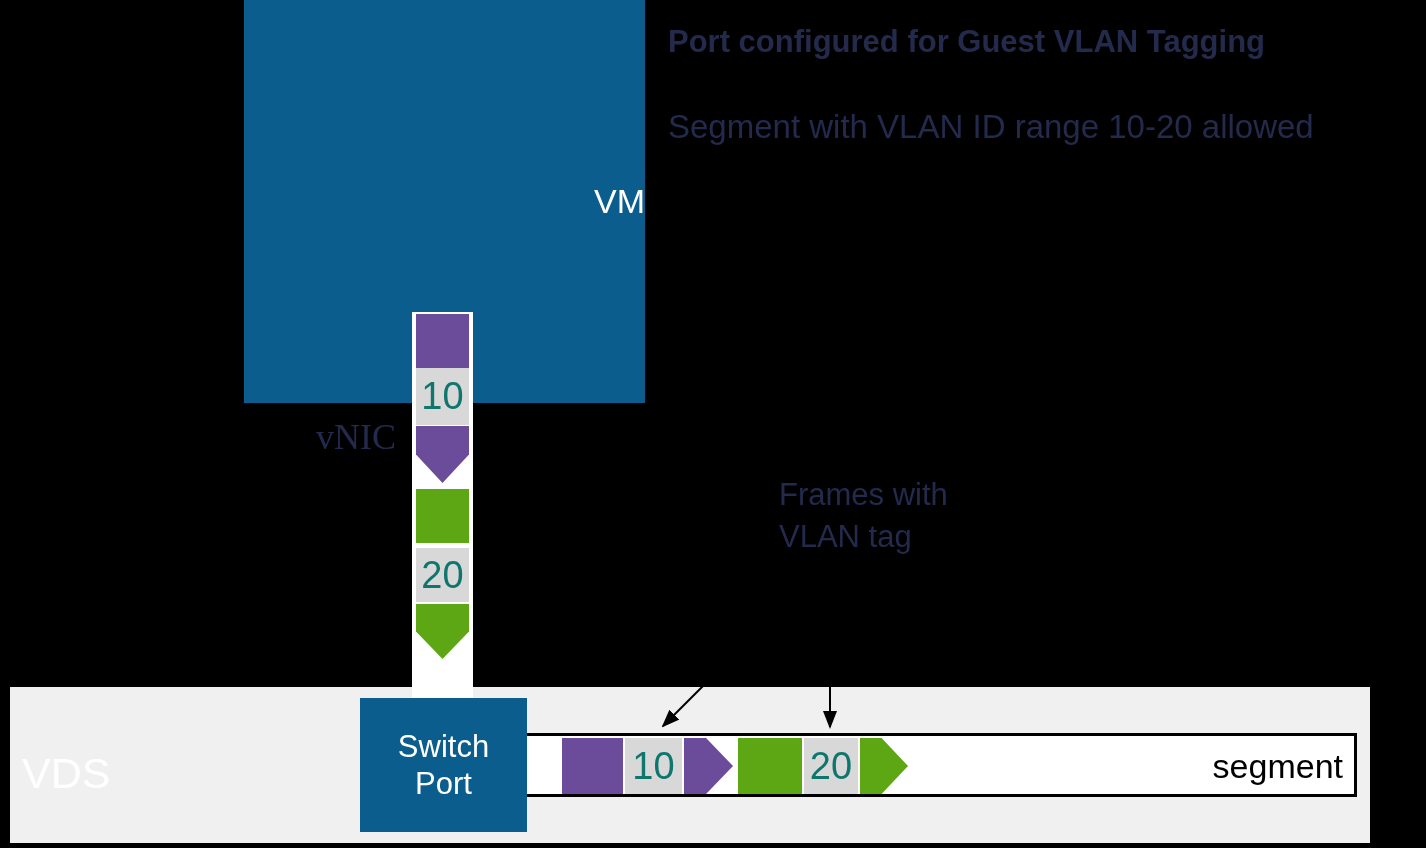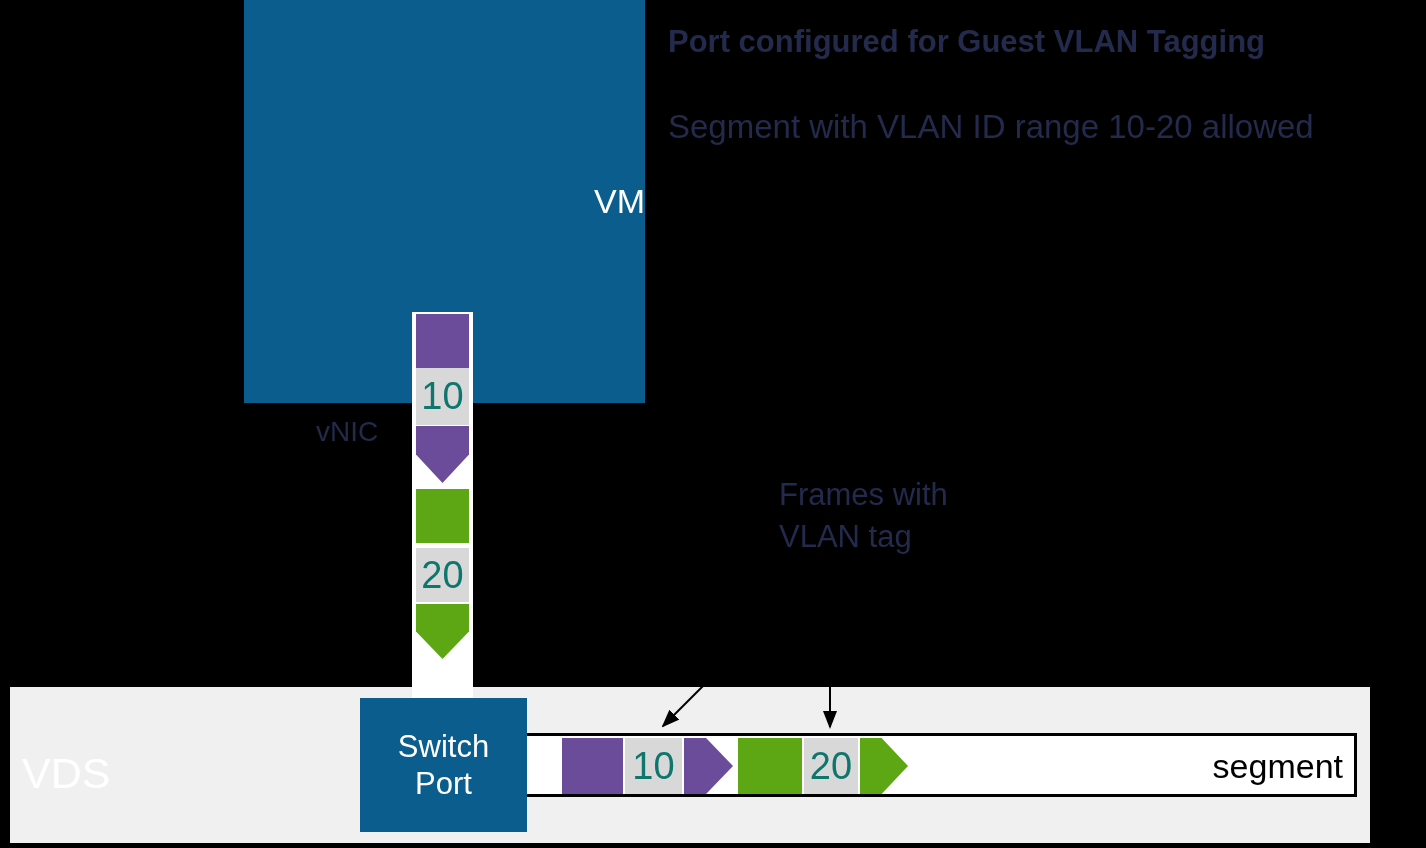--- a/index.html
+++ b/index.html
@@ -18,21 +18,21 @@
   
   .vm-box{left:244px; top:0; width:401px; height:403px; background:var(--teal);
     display:flex; align-items:center; justify-content:flex-end;}
   .vm-label{color:#fff; font-size:34px;}
 
   
   .title{left:668px; top:24px; color:var(--navy); font-size:31px; font-weight:bold; white-space:nowrap;}
   .subtitle{left:668px; top:108px; color:var(--navy); font-size:33px; white-space:nowrap;}
 
   
-  .vnic-label{left:316px; top:416px; color:var(--navy); font-size:28px;}
+  .vnic-label{left:316px; top:416px; color:var(--navy); font-size:36px;font-family:Liberation Serif, serif;}
 
   
   .annotation{left:779px; top:474px; color:var(--navy); font-size:31px; line-height:42px; white-space:nowrap;}
 
   
   .channel{left:412px; top:312px; width:61px; height:386px; background:var(--white);}
   .ch-item{position:absolute; left:4px; width:53px;}
   .sq-purple{top:2px; height:54px; background:var(--purple);}
   .ch-tag1{top:56px; height:57px;}
   .arrow-down{clip-path:polygon(0 0,100% 0,100% 50%,50% 100%,0 50%);}

